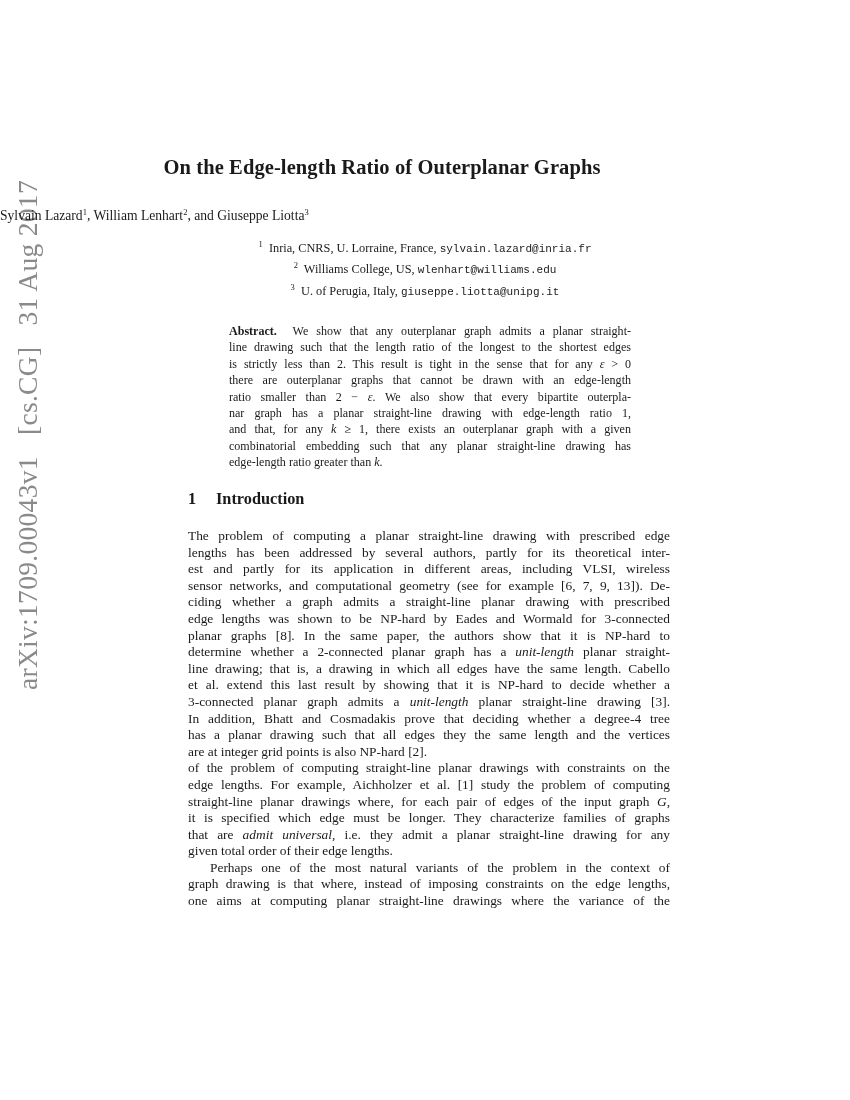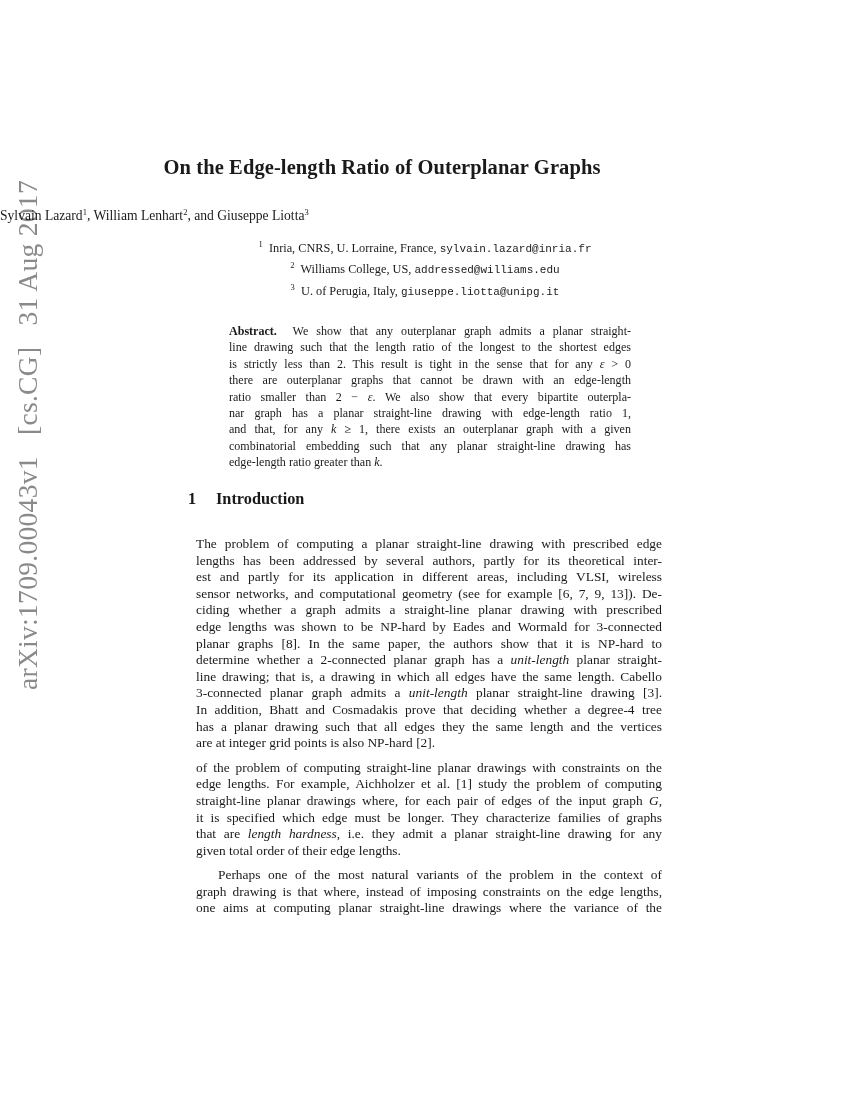--- a/index.html
+++ b/index.html
@@ -34,21 +34,21 @@
   .abstract b { font-weight: bold; }
   .section-heading {
     position: absolute; left: 188px; top: 489px;
     font-size: 16.3px; font-weight: bold; font-family: Liberation Serif, serif;
   }
   .section-heading .num { display: inline-block; width: 28px; }
   .body {
     position: absolute; left: 188px; width: 482px; top: 528px;
     font-size: 13.4px; line-height: 16.6px; text-align: justify;
   }
-  .body p { margin: 8px; }
+  .body p { margin: 0; }
   .line { display: block; text-align: justify; text-align-last: justify; white-space: nowrap; }
   .line.last { text-align-last: left; }
   i { font-style: italic; }
 </style>
 </head>
 <body>
 
 <div class="arxiv-stamp">
   <span>arXiv:1709.00043v1</span>
   <span>[cs.CG]</span>
@@ -56,21 +56,21 @@
 </div>
 
 <div class="title">On the Edge-length Ratio of Outerplanar Graphs</div>
 
 <div class="authors">
   <span>Sylvain Lazard</span><sup>1</sup><span>, </span><span>William Lenhart</span><sup>2</sup><span>, and </span><span>Giuseppe Liotta</span><sup>3</sup>
 </div>
 
 <div class="affils">
   <div><sup>1</sup>&nbsp; <span>Inria, CNRS, U. Lorraine, France, </span><span class="mono">sylvain.lazard@inria.fr</span></div>
-  <div><sup>2</sup>&nbsp; <span>Williams College, US, </span><span class="mono">addressed@williams.edu</span></div>
+  <div><sup>2</sup>&nbsp; <span>Williams College, US, </span><span class="mono">wlenhart@williams.edu</span></div>
   <div><sup>3</sup>&nbsp; <span>U. of Perugia, Italy, </span><span class="mono">giuseppe.liotta@unipg.it</span></div>
 </div>
 
 <div class="abstract">
   <span class="line"><b>Abstract.</b>&nbsp; <span>We show that any outerplanar graph admits a planar straight-</span></span>
   <span class="line">line drawing such that the length ratio of the longest to the shortest edges</span>
   <span class="line">is strictly less than 2. This result is tight in the sense that for any <i>ε</i> &gt; 0</span>
   <span class="line">there are outerplanar graphs that cannot be drawn with an edge-length</span>
   <span class="line">ratio smaller than 2 − <i>ε</i>. We also show that every bipartite outerpla-</span>
   <span class="line">nar graph has a planar straight-line drawing with edge-length ratio 1,</span>
@@ -87,31 +87,32 @@
   <p>
     <span class="line">The problem of computing a planar straight-line drawing with prescribed edge</span>
     <span class="line">lengths has been addressed by several authors, partly for its theoretical inter-</span>
     <span class="line">est and partly for its application in different areas, including VLSI, wireless</span>
     <span class="line">sensor networks, and computational geometry (see for example [6, 7, 9, 13]). De-</span>
     <span class="line">ciding whether a graph admits a straight-line planar drawing with prescribed</span>
     <span class="line">edge lengths was shown to be NP-hard by Eades and Wormald for 3-connected</span>
     <span class="line">planar graphs  [8]. In the same paper, the authors show that it is NP-hard to</span>
     <span class="line">determine whether a 2-connected planar graph has a <i>unit-length</i> planar straight-</span>
     <span class="line">line drawing; that is, a drawing in which all edges have the same length. Cabello</span>
+    <span class="line">et al. extend this last result by showing that it is NP-hard to decide whether a</span>
     <span class="line">3-connected planar graph admits a <i>unit-length</i> planar straight-line drawing [3].</span>
     <span class="line">In addition, Bhatt and Cosmadakis prove that deciding whether a degree-4 tree</span>
     <span class="line">has a planar drawing such that all edges they the same length and the vertices</span>
     <span class="line last">are at integer grid points is also NP-hard [2].</span>
   </p>
   <p>
     <span class="line">of the problem of computing straight-line planar drawings with constraints on the</span>
     <span class="line">edge lengths. For example, Aichholzer et al. [1] study the problem of computing</span>
     <span class="line">straight-line planar drawings where, for each pair of edges of the input graph <i>G</i>,</span>
     <span class="line">it is specified which edge must be longer. They characterize families of graphs</span>
-    <span class="line">that are <i>length hardness</i>, i.e. they admit a planar straight-line drawing for any</span>
+    <span class="line">that are <i>admit universal</i>, i.e. they admit a planar straight-line drawing for any</span>
     <span class="line last">given total order of their edge lengths.</span>
   </p>
   <p>
     <span class="line" style="padding-left:22px">Perhaps one of the most natural variants of the problem in the context of</span>
     <span class="line">graph drawing is that where, instead of imposing constraints on the edge lengths,</span>
     <span class="line">one aims at computing planar straight-line drawings where the variance of the</span>
   </p>
 </div>
 
 </body></html>

